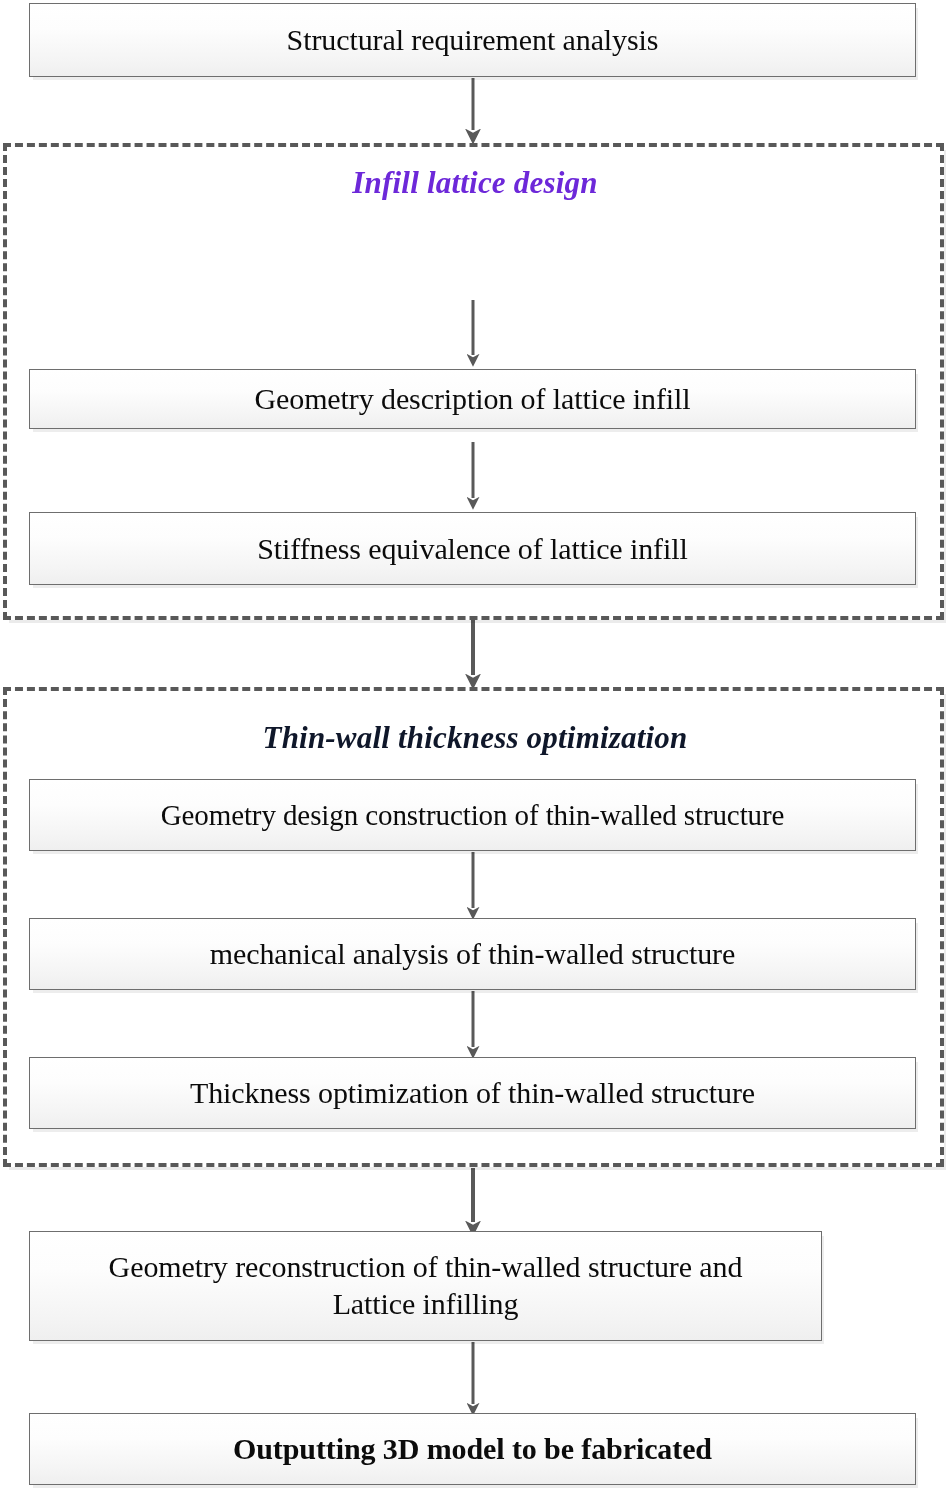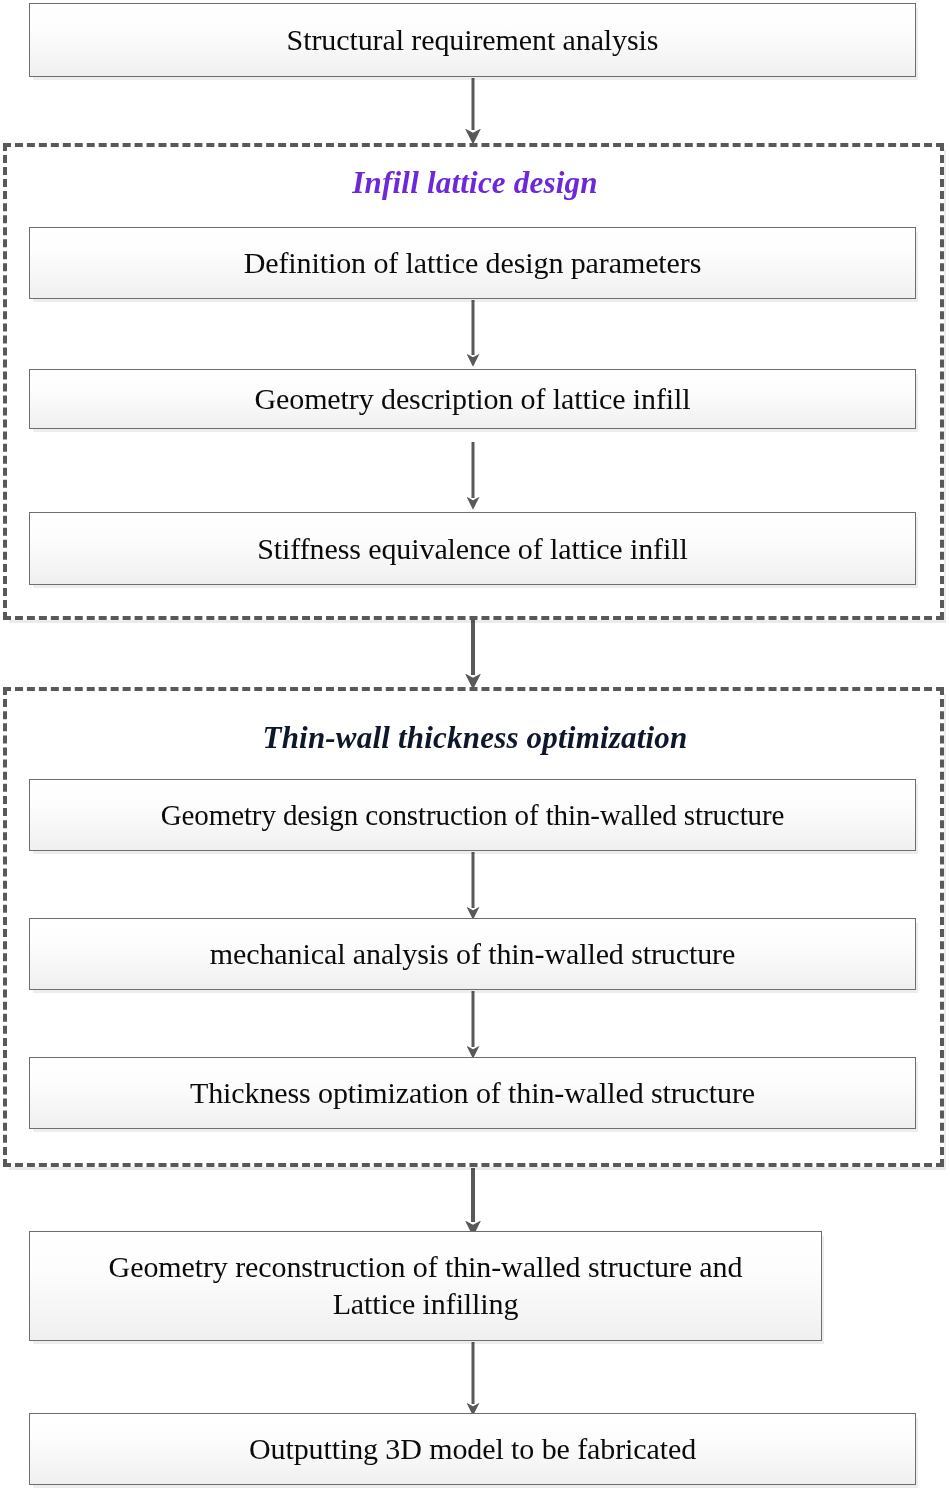--- a/index.html
+++ b/index.html
@@ -117,36 +117,35 @@
       <line x1="473" y1="1342" x2="473" y2="1404" stroke="#595959" stroke-width="3" marker-end="url(#dart)"></line>
     </g>
   </svg>
 
   <div class="box" style="left:29px; top:3px; width:887px; height:74px;">Structural requirement analysis</div>
 
   <div class="group" style="left:3px; top:143px; width:941px; height:477px;"></div>
 
   <div class="group-title blue" style="top:165px;">Infill lattice design</div>
 
-  <div class="box" style="left:29px; top:227px; width:887px; height:72px;">Definition of lattice design parameters</div>
 
   <div class="box" style="left:29px; top:369px; width:887px; height:60px;">Geometry description of lattice infill</div>
 
   <div class="box" style="left:29px; top:512px; width:887px; height:73px;">Stiffness equivalence of lattice infill</div>
 
   <div class="group" style="left:3px; top:687px; width:941px; height:480px;"></div>
 
   <div class="group-title red" style="top:720px;">Thin-wall thickness optimization</div>
 
   <div class="box" style="left:29px; top:779px; width:887px; height:72px; font-size:29px;">Geometry design construction of thin-walled structure</div>
 
   <div class="box" style="left:29px; top:1057px; width:887px; height:72px;">Thickness optimization of thin-walled structure</div>
 
   <div class="box" style="left:29px; top:918px; width:887px; height:72px;">mechanical analysis of thin-walled structure</div>
 
   <div class="box two-line" style="left:29px; top:1231px; width:793px; height:110px; flex-direction:column;">
     <span>Geometry reconstruction of thin-walled structure and</span>
     <span>Lattice infilling</span>
   </div>
 
-  <div class="box" style="left:29px; top:1413px; width:887px; height:72px;">Outputting 3D model to be fabricated</div>
+  <div class="box" style="left:29px; top:1413px; width:887px; height:72px;font-weight:bold;">Outputting 3D model to be fabricated</div>
 
 </div>
 
 </body></html>

